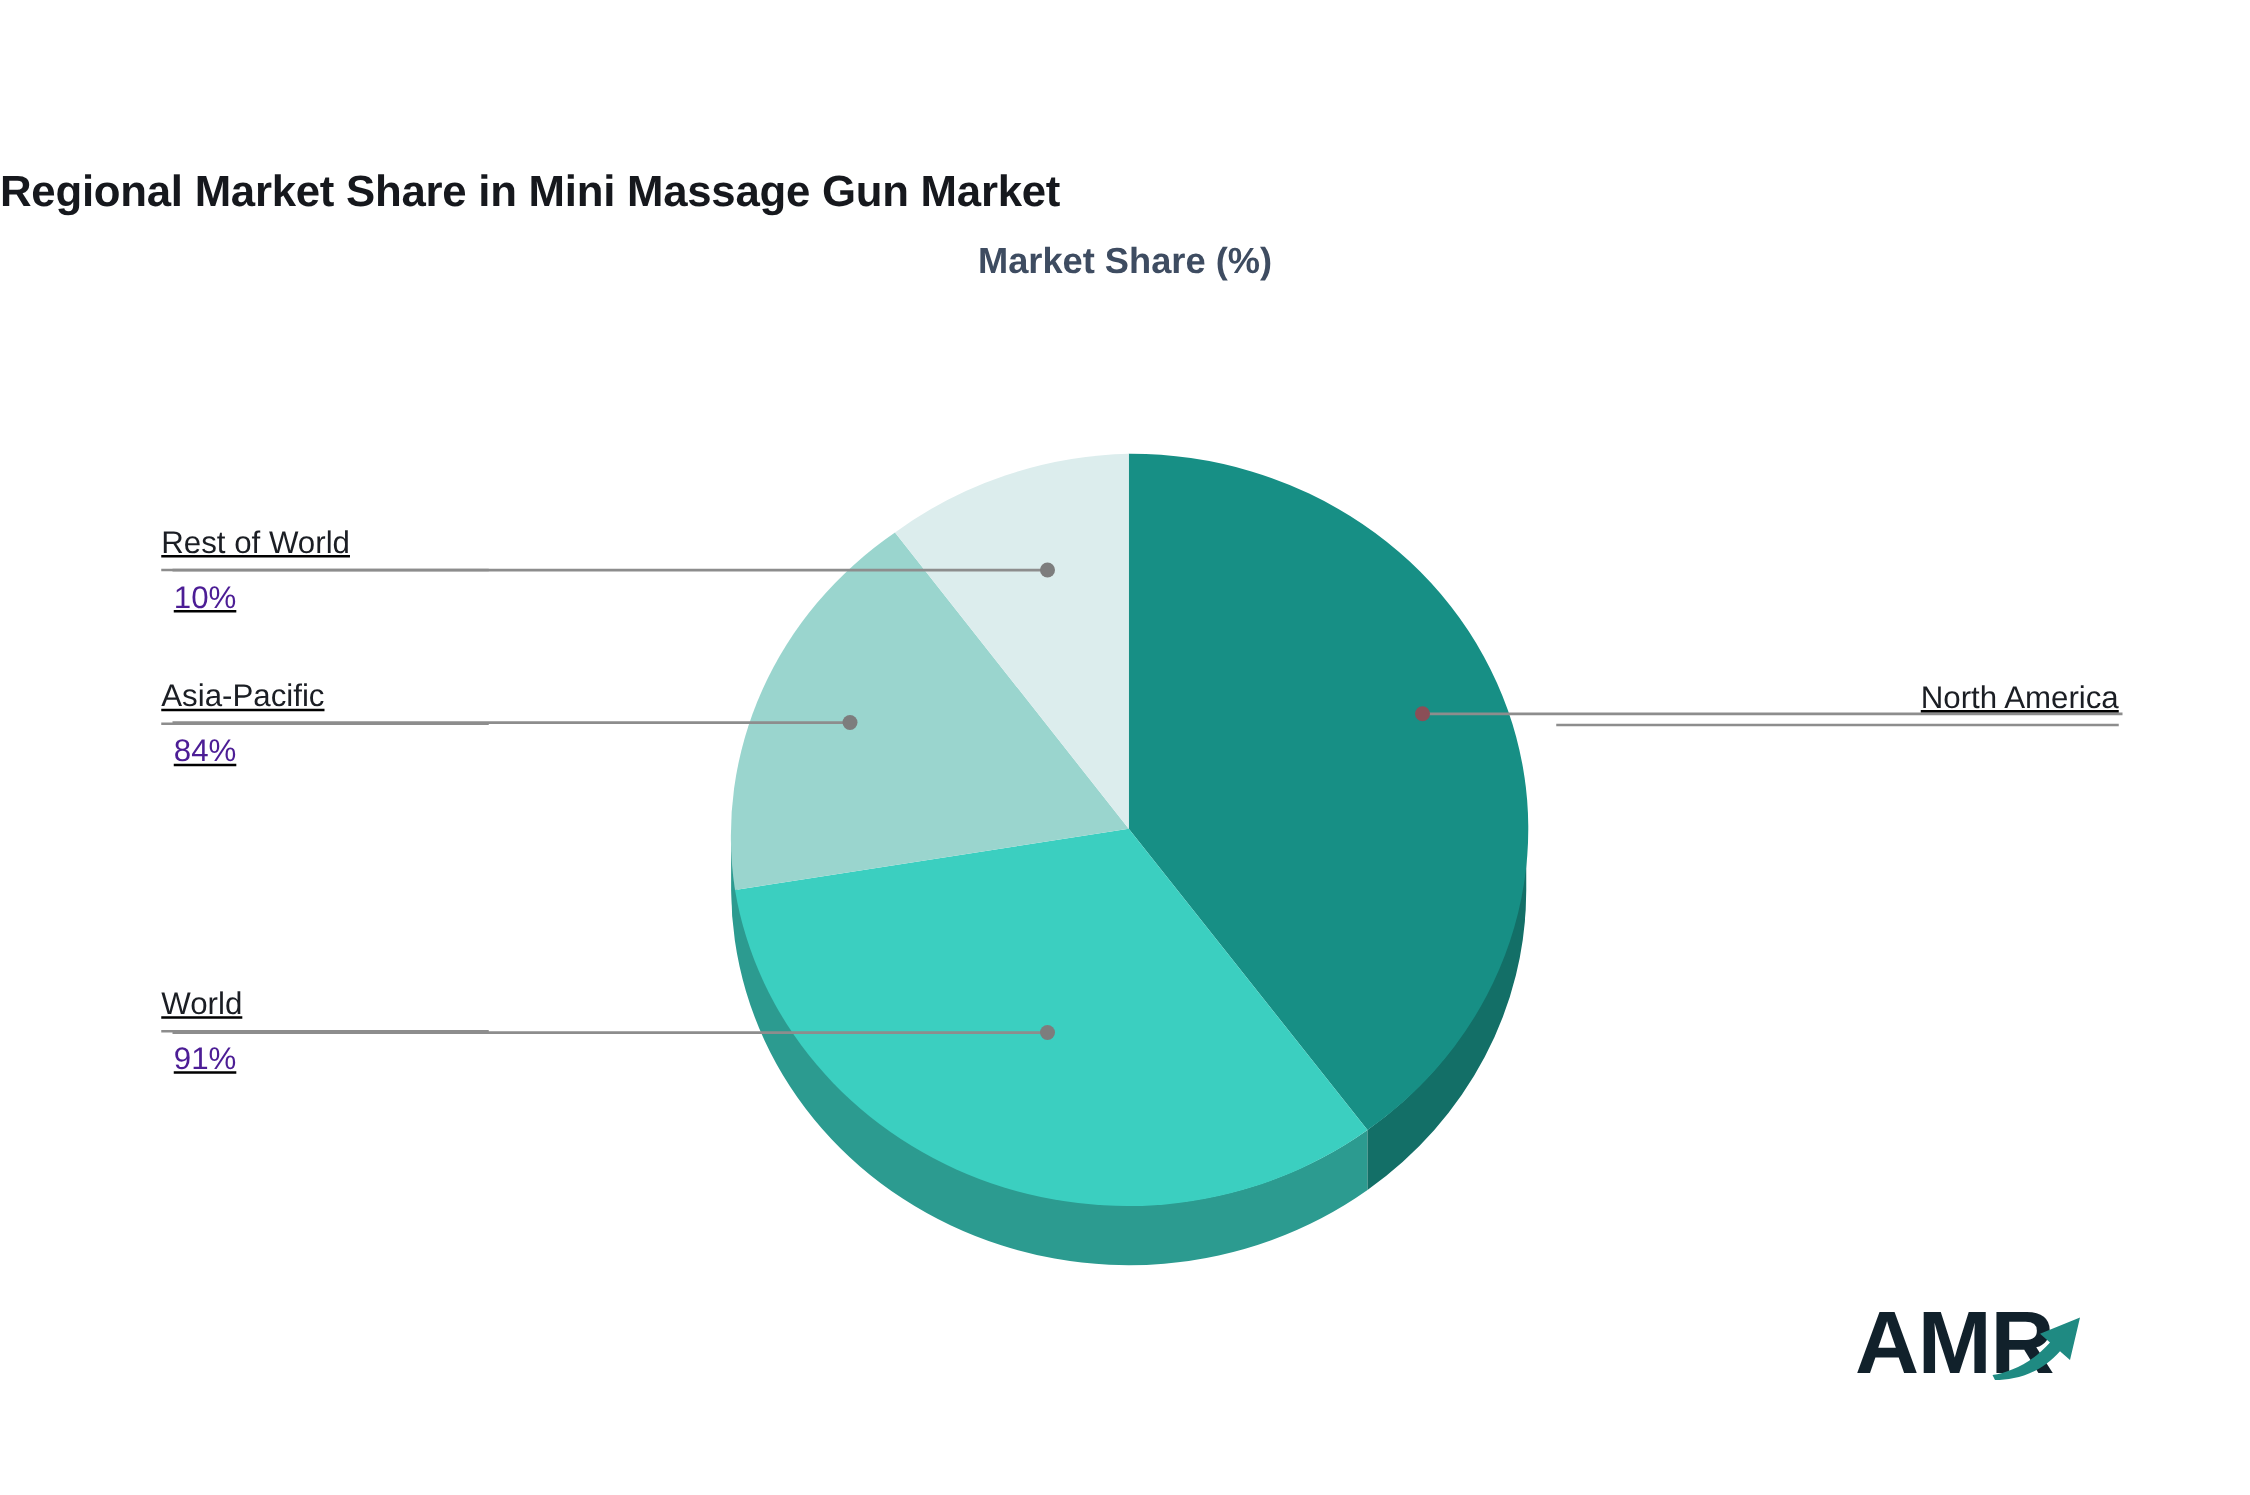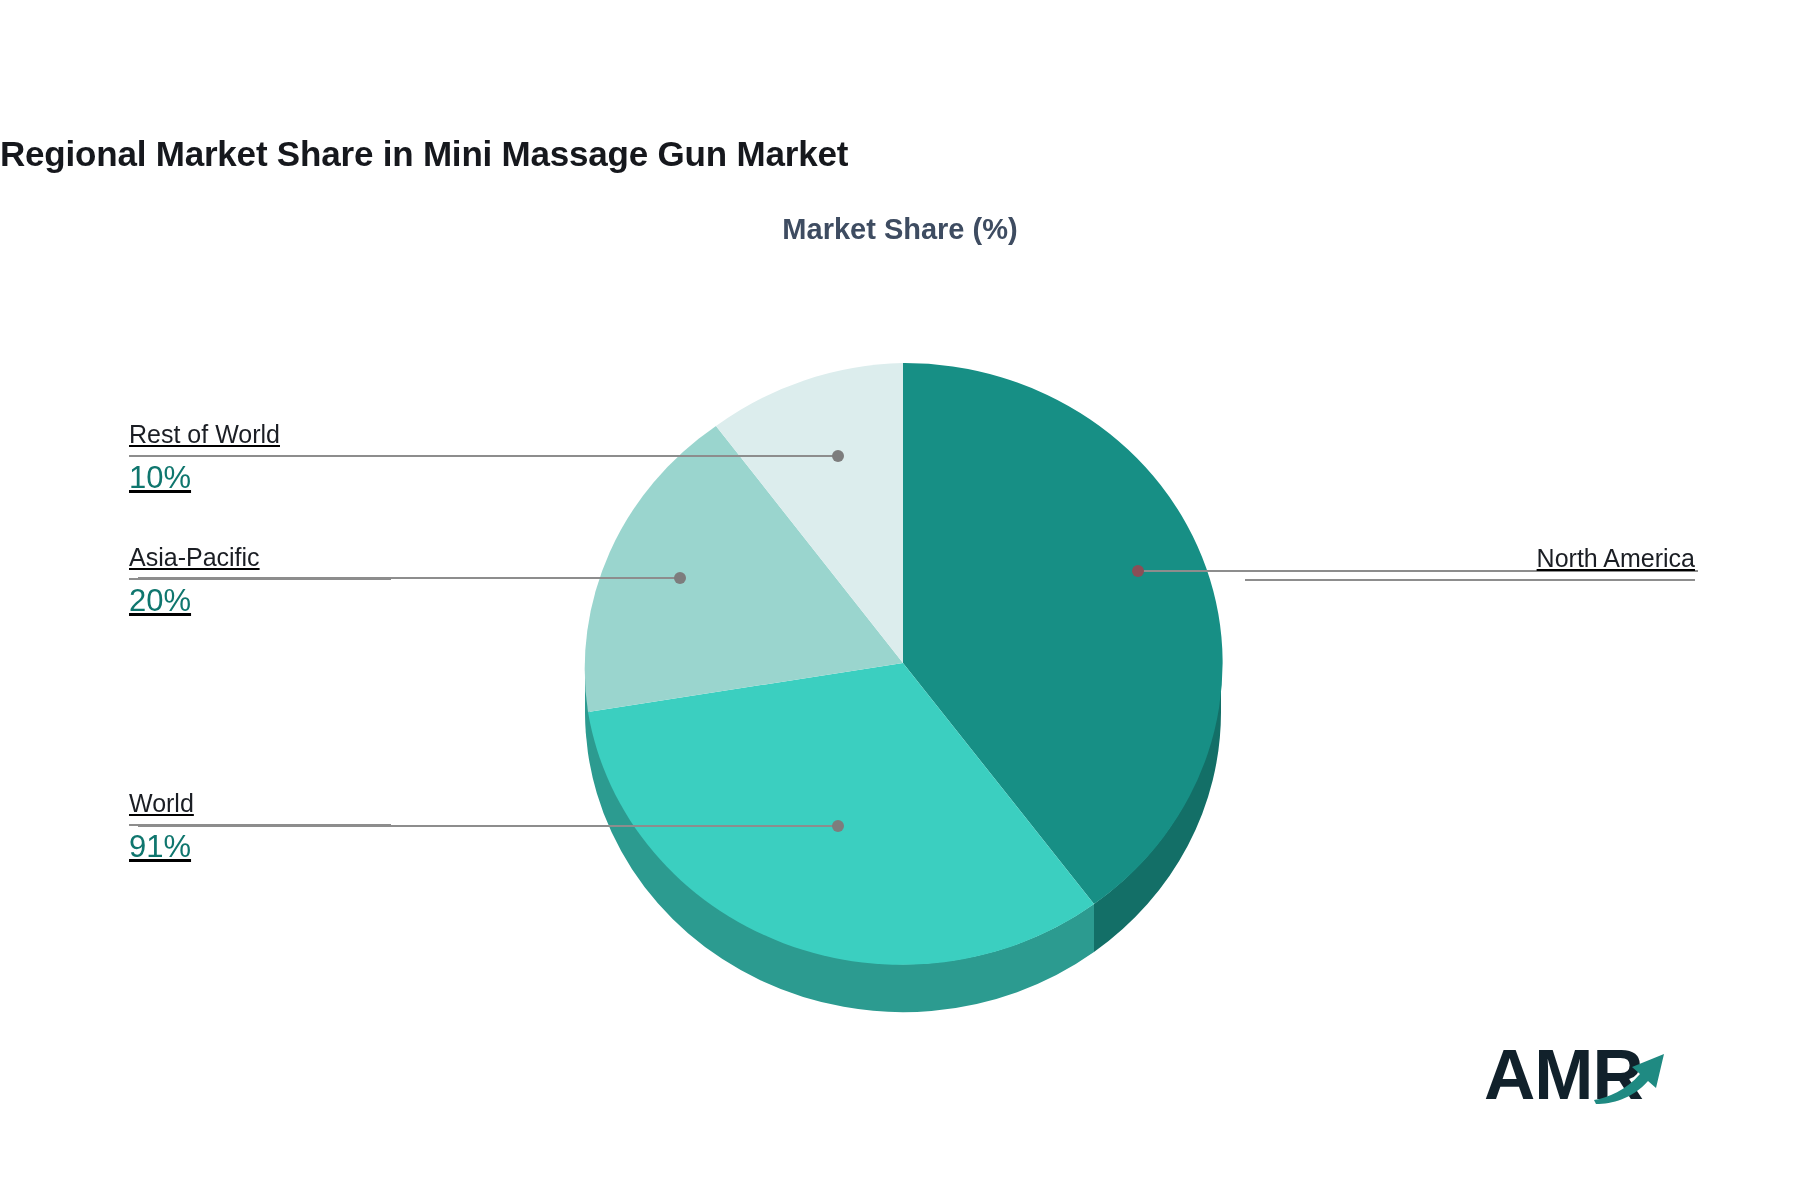--- a/index.html
+++ b/index.html
@@ -33,44 +33,44 @@
   }
   .chart-subtitle {
     position: absolute;
     left: 0;
     top: 193px;
     width: 1800px;
     text-align: center;
     font-size: 29px;
     font-weight: bold;
     color: #3e4c61;
-    margin-top: 20px;
   }
   
   .callout {
     position: absolute;
     text-decoration: underline;
   }
   .callout .cl-name {
     font-size: 25px;
     color: #1b1e24;
     line-height: 32px;
     white-space: nowrap;
   }
   .callout .cl-rule {
     height: 2px;
     background: #8d8d8d;
     margin-top: 5px;
     margin-bottom: 5px;
   }
   .callout .cl-value {
-    font-size: 31px;
-    color: #0f766e;
+    font-size: 25px;
+    color: #4c1d95;
     line-height: 32px;
     white-space: nowrap;
+    margin-left: 10px;
   }
   .callout.left  .cl-name,
   .callout.left  .cl-value { text-align: left; }
   .callout.right .cl-name,
   .callout.right .cl-value { text-align: right; }
 
   #cl-rest-of-world { left: 129px; top: 418px; width: 262px; }
   #cl-asia-pacific  { left: 129px; top: 541px; width: 262px; }
   #cl-europe        { left: 129px; top: 787px; width: 262px; }
   #cl-north-america { left: 1245px; top: 542px; width: 450px; }
@@ -145,21 +145,21 @@
 
 <div class="callout left" id="cl-rest-of-world">
   <div class="cl-name">Rest of World</div>
   <div class="cl-rule"></div>
   <div class="cl-value">10%</div>
 </div>
 
 <div class="callout left" id="cl-asia-pacific">
   <div class="cl-name">Asia-Pacific</div>
   <div class="cl-rule"></div>
-  <div class="cl-value">20%</div>
+  <div class="cl-value">84%</div>
 </div>
 
 <div class="callout left" id="cl-europe">
   <div class="cl-name">World</div>
   <div class="cl-rule"></div>
   <div class="cl-value">91%</div>
 </div>
 
 <div class="callout right" id="cl-north-america">
   <div class="cl-name">North America</div>

